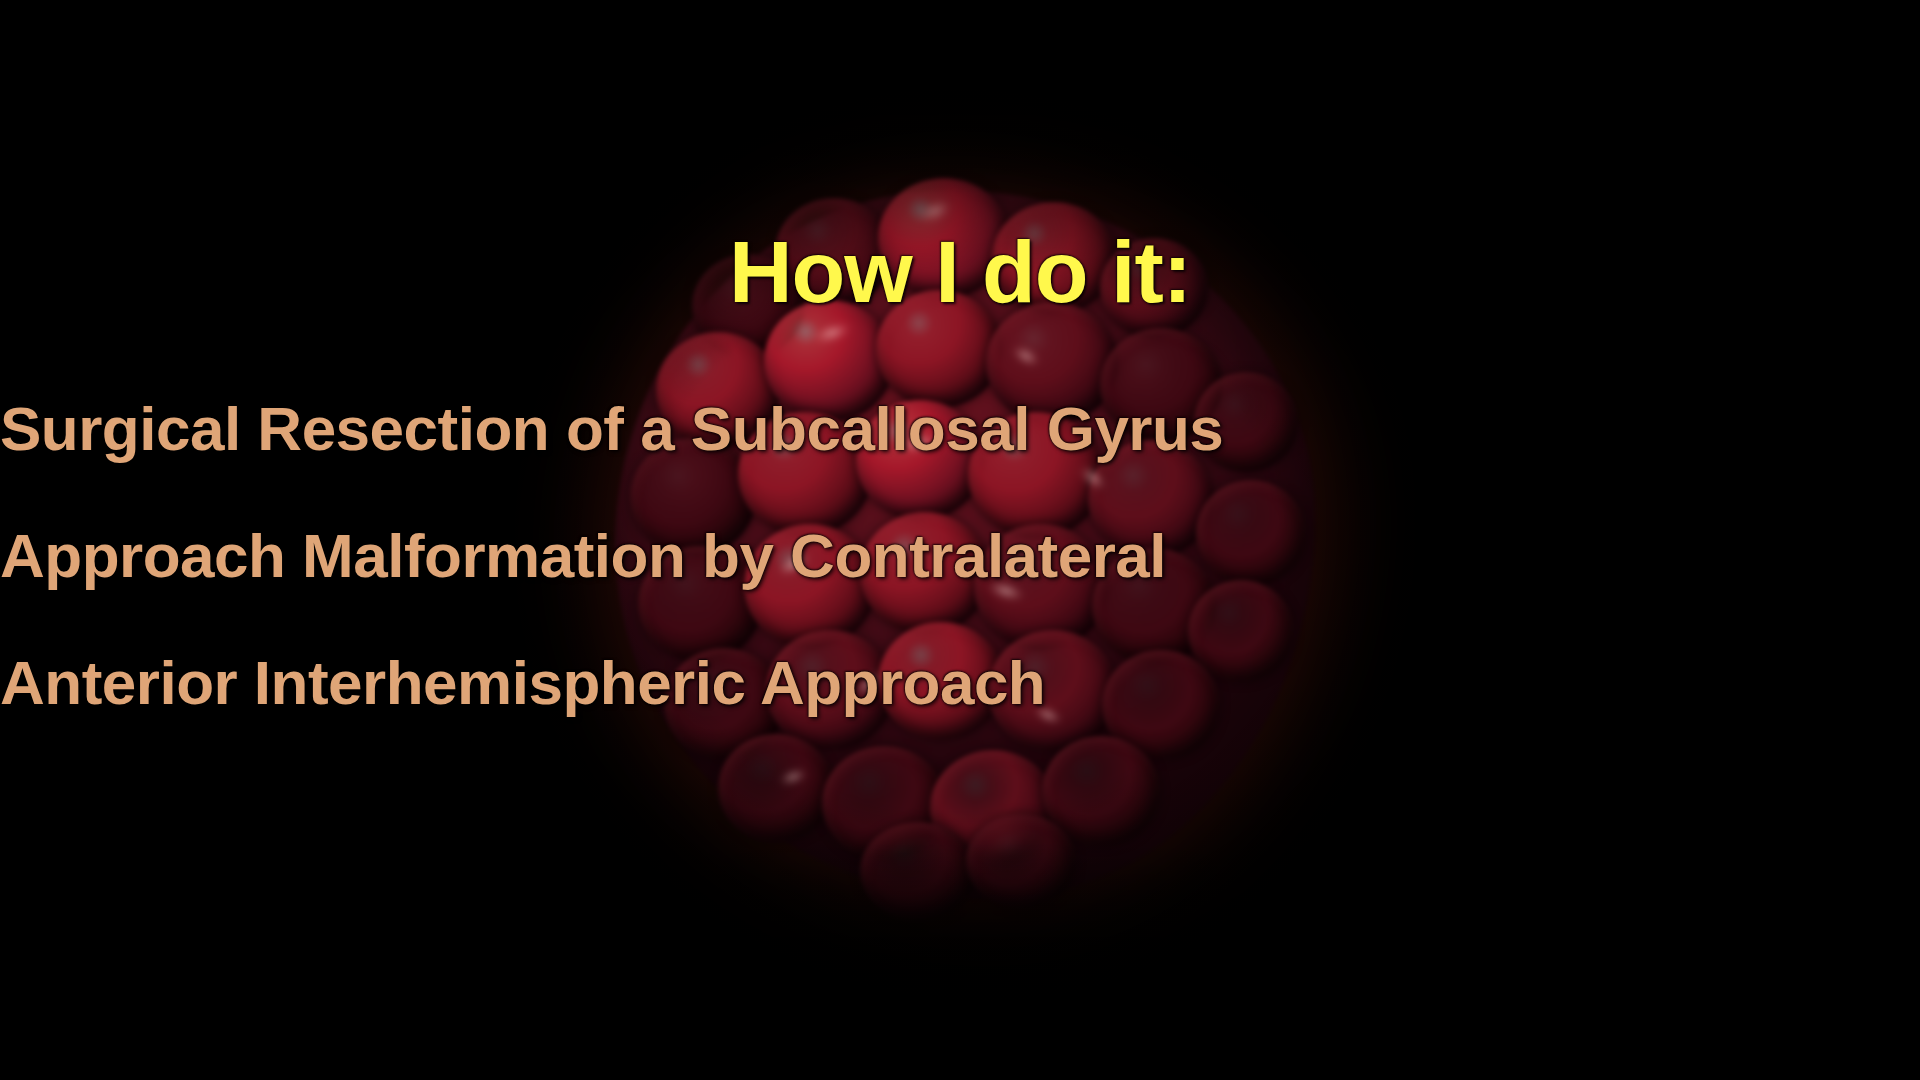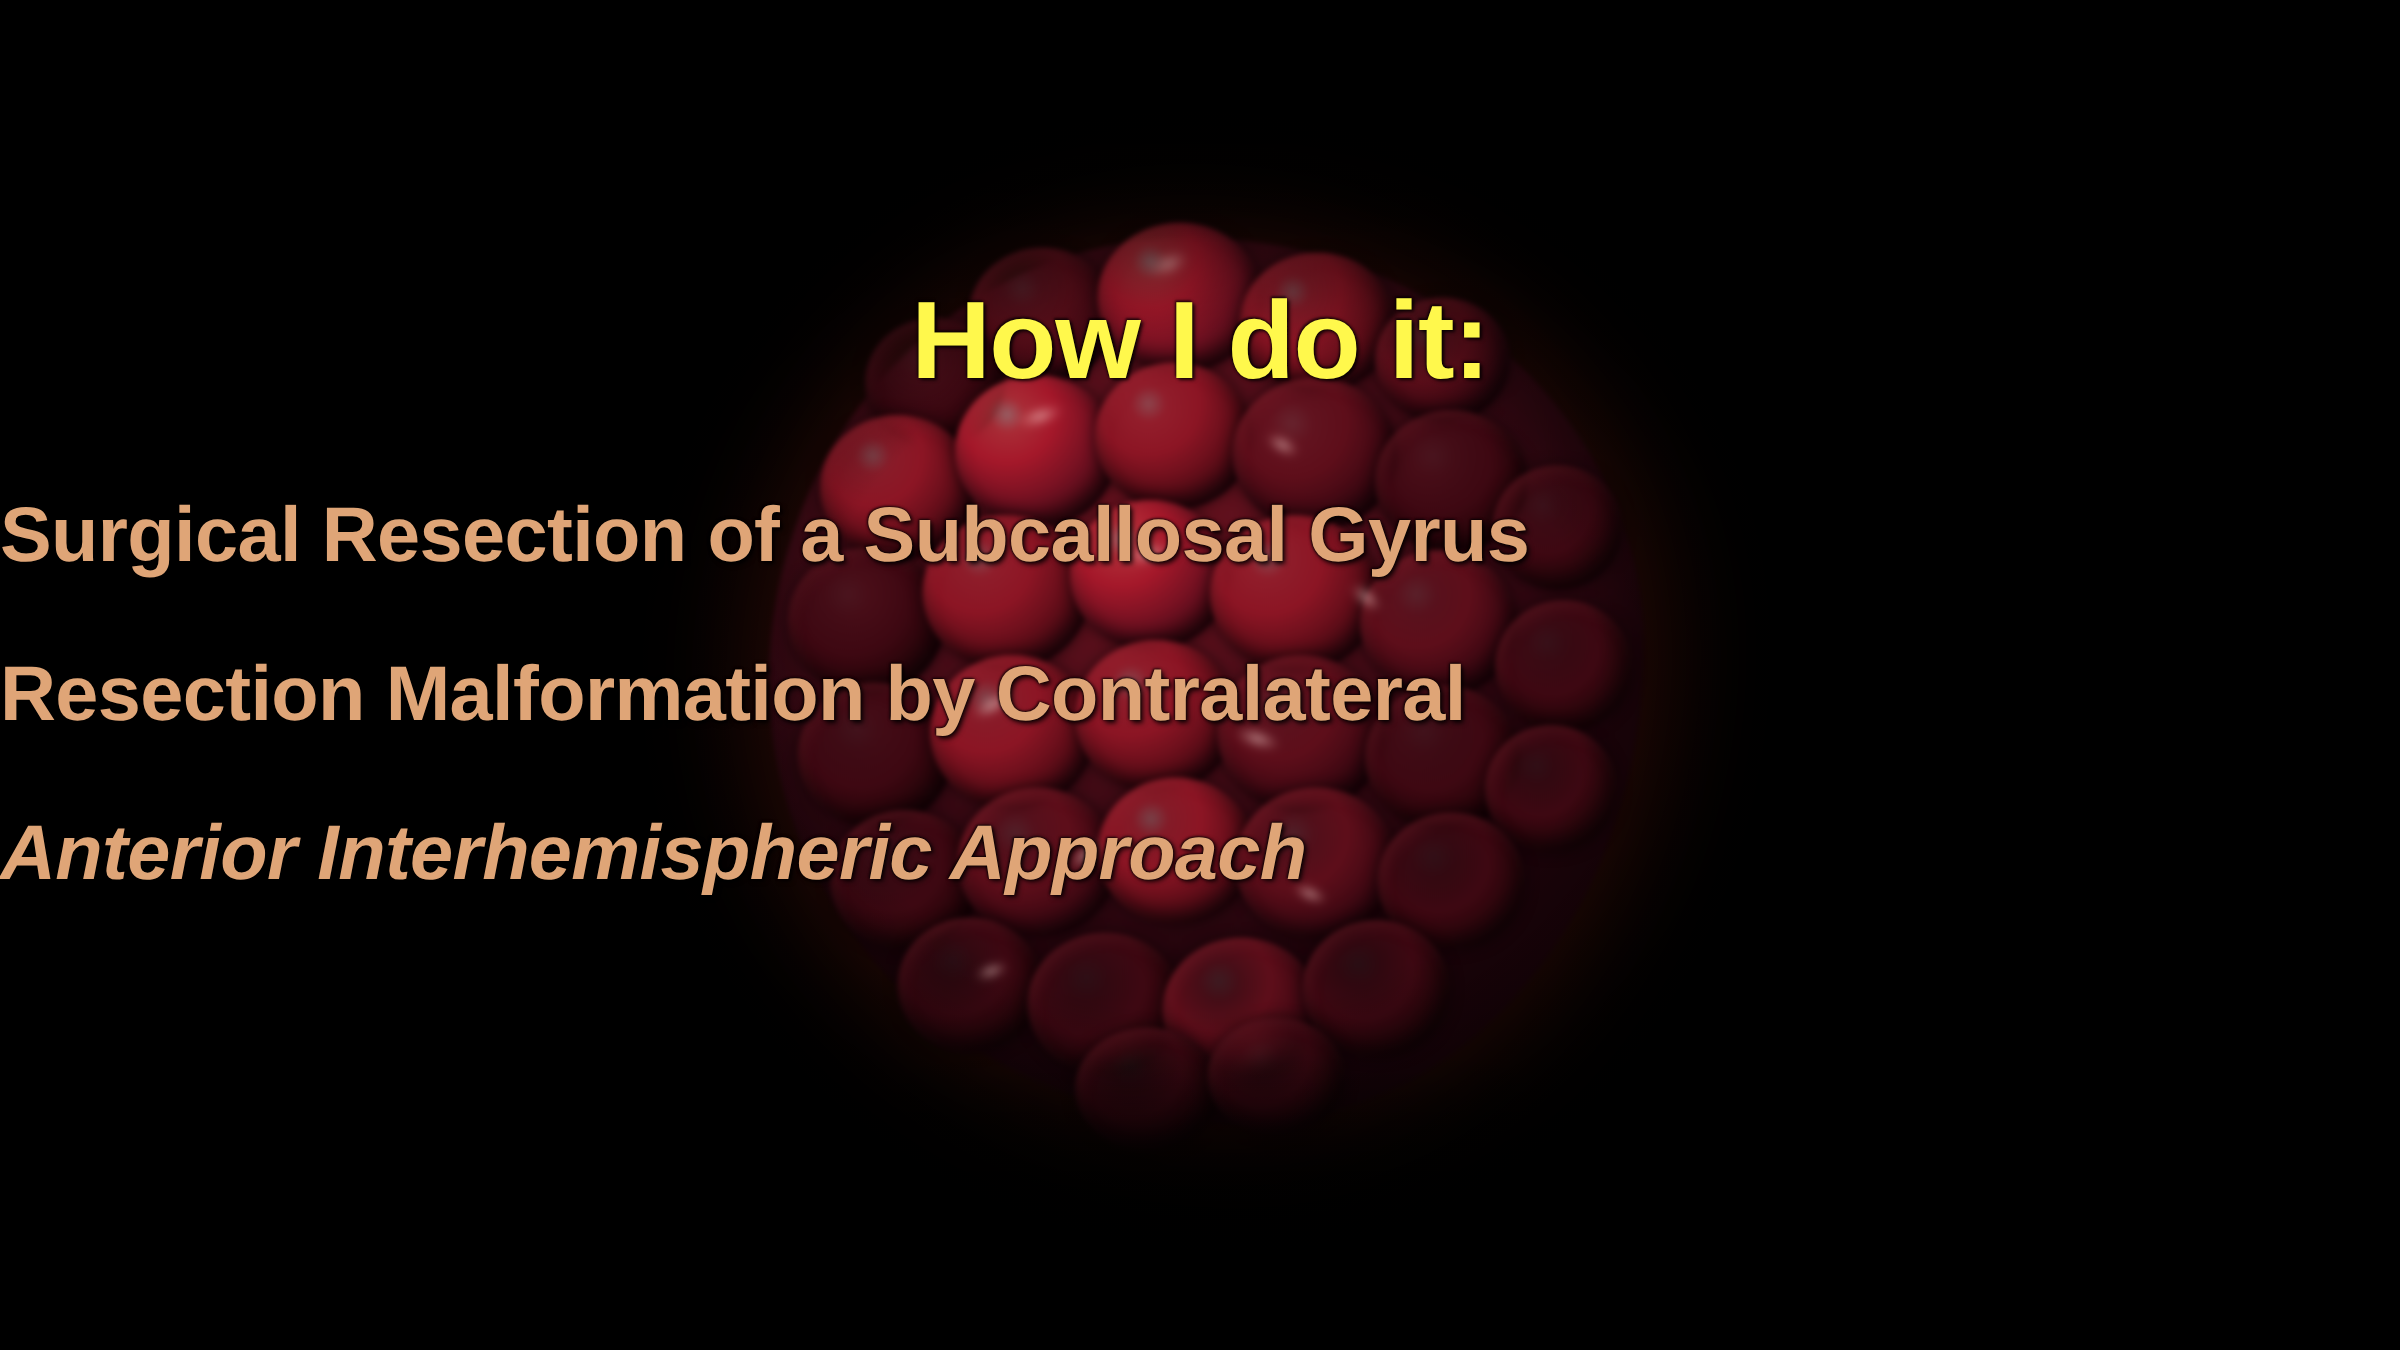--- a/index.html
+++ b/index.html
@@ -215,21 +215,21 @@
     letter-spacing: -0.5px;
     color: #DFA577;
     text-shadow:
       0 0 2px rgba(0,0,0,0.9),
       2px 2px 4px rgba(0,0,0,0.85),
       -1px -1px 2px rgba(0,0,0,0.6);
     white-space: nowrap;
     margin: 0 0 65px 0;
   }
 
-  .subtitle-line:last-child { margin-bottom: 0; font-style: italic; }
+  .subtitle-line:last-child { margin-bottom: 0; }
 </style>
 </head>
 <body>
 
 <div id="slide">
 
   <div id="artwork">
 
     <div class="halo"></div>
     <div class="halo2"></div>
@@ -292,19 +292,19 @@
     <div class="vignette"></div>
     <div class="vignette-edges"></div>
   </div>
 
   <div id="text-layer">
 
     <div class="slide-title">How I do it:</div>
 
     <div class="subtitle-block">
       <div class="subtitle-line">Surgical Resection of a Subcallosal Gyrus</div>
-      <div class="subtitle-line">Resection Malformation by Contralateral</div>
+      <div class="subtitle-line">Approach Malformation by Contralateral</div>
       <div class="subtitle-line">Anterior Interhemispheric Approach</div>
     </div>
 
   </div>
 
 </div>
 
 </body></html>

